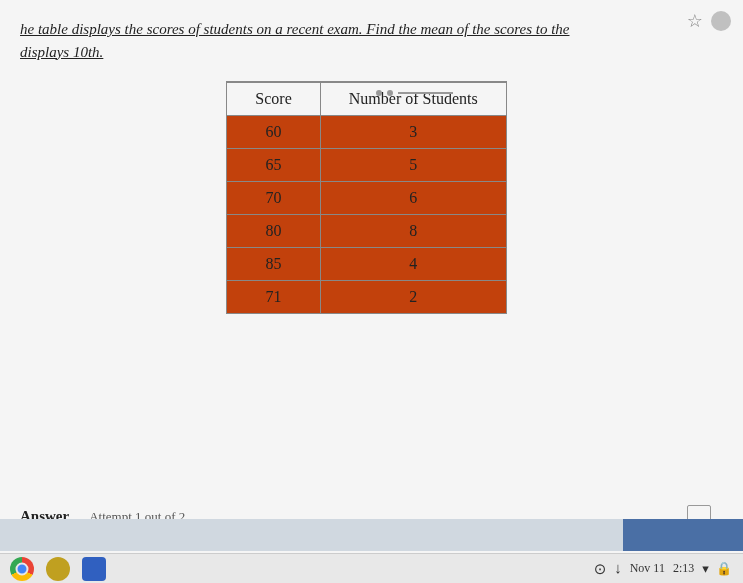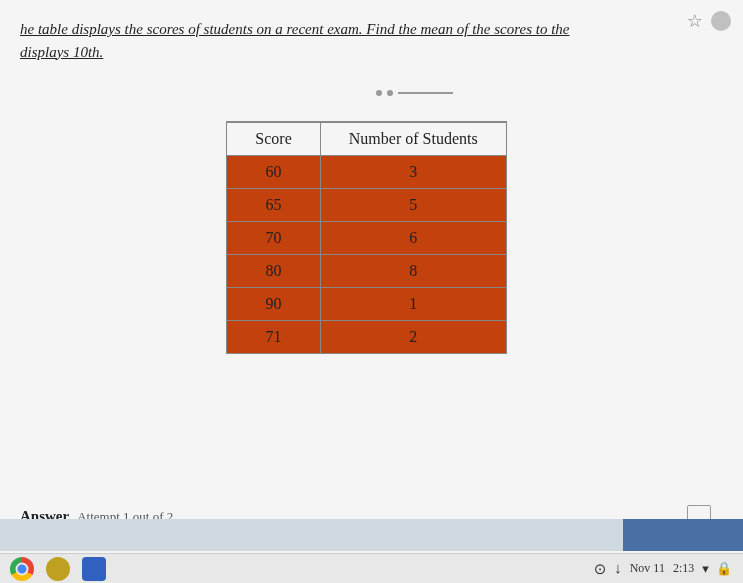--- a/index.html
+++ b/index.html
@@ -36,21 +36,20 @@
 
     .table-container {
       display: flex;
       justify-content: center;
       margin-bottom: 30px;
     }
 
     table {
       border-collapse: collapse;
       font-size: 16px;
-      margin-top: 40px;
     }
 
     table th, table td {
       border: 1.5px solid #888;
       padding: 7px 28px;
       text-align: center;
       color: #222;
     }
 
     table th {
@@ -63,21 +62,21 @@
     table td {
       background: #c2410c;
     }
 
     .answer-section {
       position: absolute;
       bottom: 58px;
       left: 20px;
       display: flex;
       align-items: center;
-      gap: 8px;
+      gap: 20px;
       font-size: 14px;
       color: #222;
       text-align: center;
     }
 
     .answer-label {
       font-weight: bold;
       font-size: 15px;
     }
 
@@ -274,22 +273,22 @@
           </tr>
           <tr>
             <td>70</td>
             <td>6</td>
           </tr>
           <tr>
             <td>80</td>
             <td>8</td>
           </tr>
           <tr>
-            <td>90</td>
-            <td>1</td>
+            <td>85</td>
+            <td>4</td>
           </tr>
           <tr>
             <td>71</td>
             <td>2</td>
           </tr>
         </tbody>
     </table>
   </div>
 
   <div class="answer-section">

